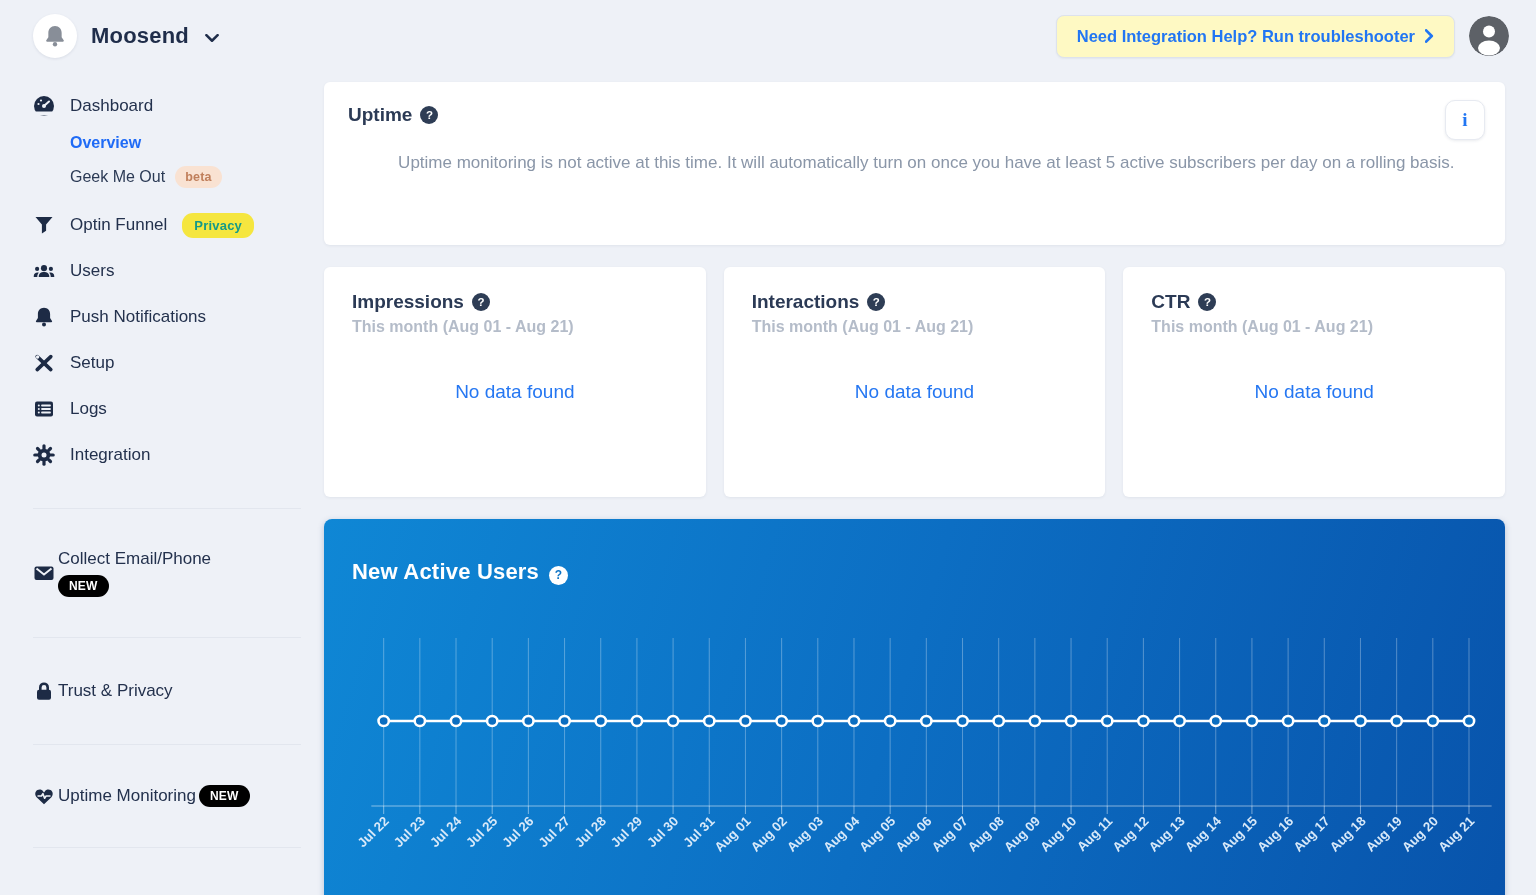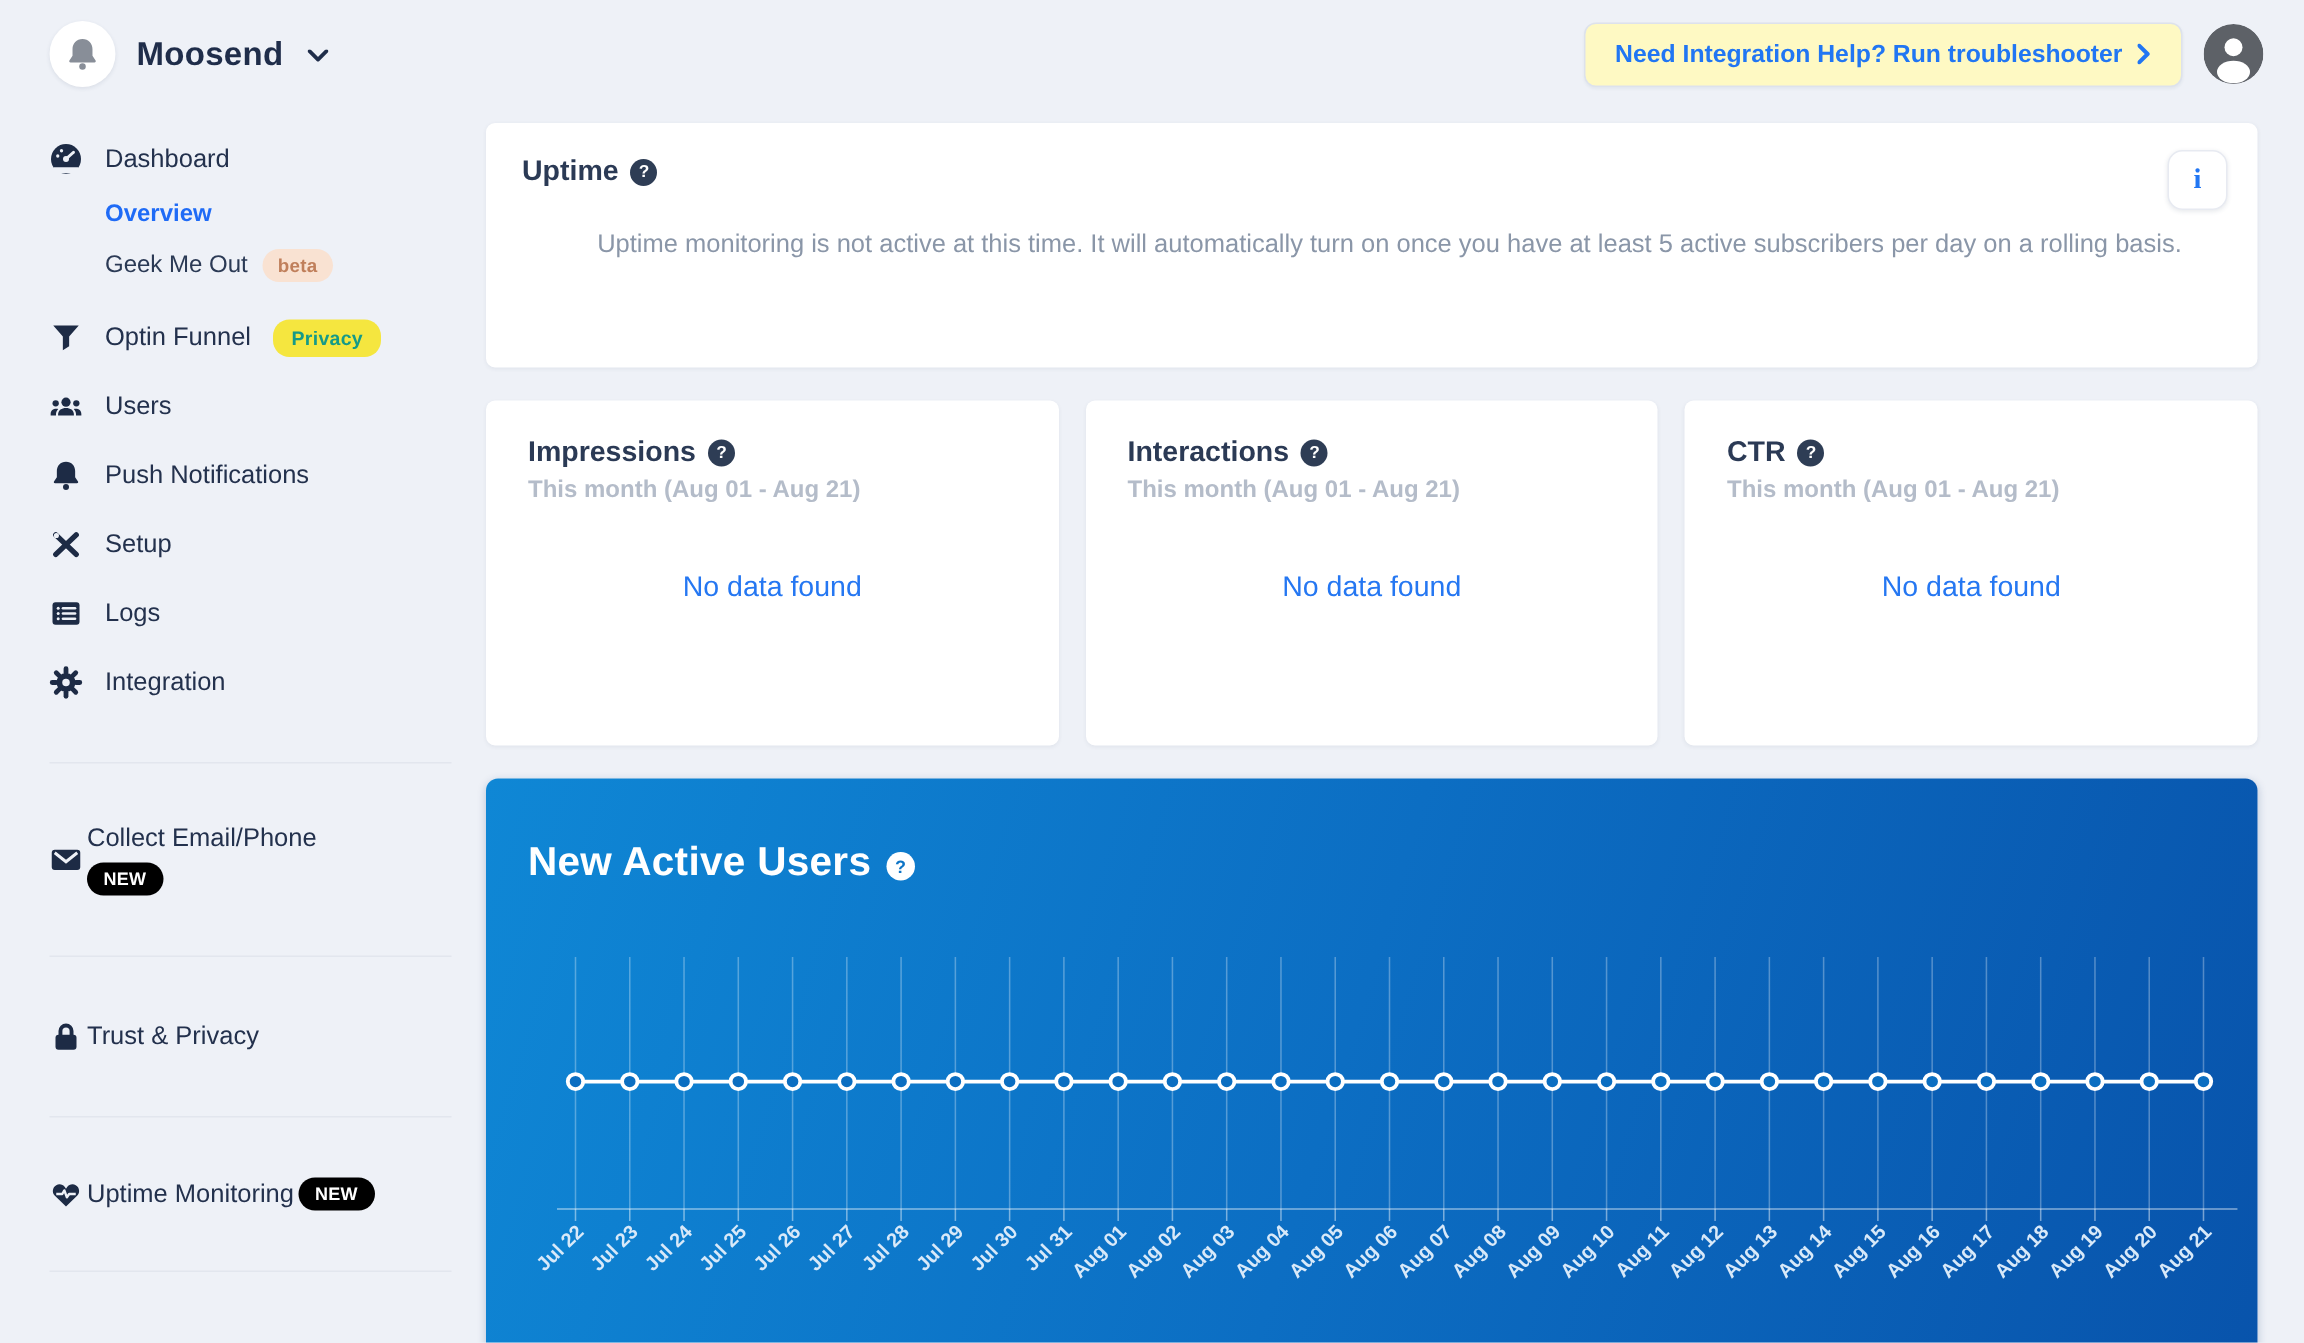--- a/index.html
+++ b/index.html
@@ -71,21 +71,21 @@
   .stat-card { flex:1 1 0; height:230px; padding:24px 28px; display:flex; flex-direction:column; }
   .stat-sub { margin-top:5px; font-size:16px; font-weight:600; color:#b4bcc9; }
   .stat-empty { flex:1; display:flex; align-items:center; justify-content:center;
                 font-size:19px; color:#2577f2; padding-bottom:26px; }
 
   
   .chart-card { position:relative; margin-top:22px; height:420px; border-radius:8px;
                 background:linear-gradient(107deg,#0f87d5 0%,#0c6ec3 48%,#0853ab 100%);
                 overflow:hidden; box-shadow:0 2px 6px rgba(20,60,120,.25); }
   .chart-title-row { position:absolute; top:40px; left:28px; display:flex; align-items:center; gap:10px; z-index:2; }
-  .chart-title { color:#fff; font-size:27px; font-weight:700; letter-spacing:.2px; }
+  .chart-title { color:#fff; font-size:22px; font-weight:700; letter-spacing:.2px; }
   .q-circle-light { width:19px; height:19px; border-radius:50%; background:#fff; color:#0d74c6;
                     font-size:12px; font-weight:700; display:inline-flex; align-items:center;
                     justify-content:center; margin-top:6px; }
   .chart-svg { position:absolute; inset:0; width:100%; height:100%; }
   .chart-svg .grid { stroke:rgba(255,255,255,.30); stroke-width:1; }
   .chart-svg .axis { stroke:rgba(255,255,255,.50); stroke-width:1; }
   .chart-svg .tick { stroke:rgba(255,255,255,.45); stroke-width:1; }
   .chart-svg .series-line { stroke:#fff; stroke-width:2.5; fill:none; }
   .chart-svg .dot { fill:#0b6ec1; stroke:#fff; stroke-width:2.5; }
   .chart-svg .xlab { fill:#d8e9f9; font-size:13px; font-weight:700;

